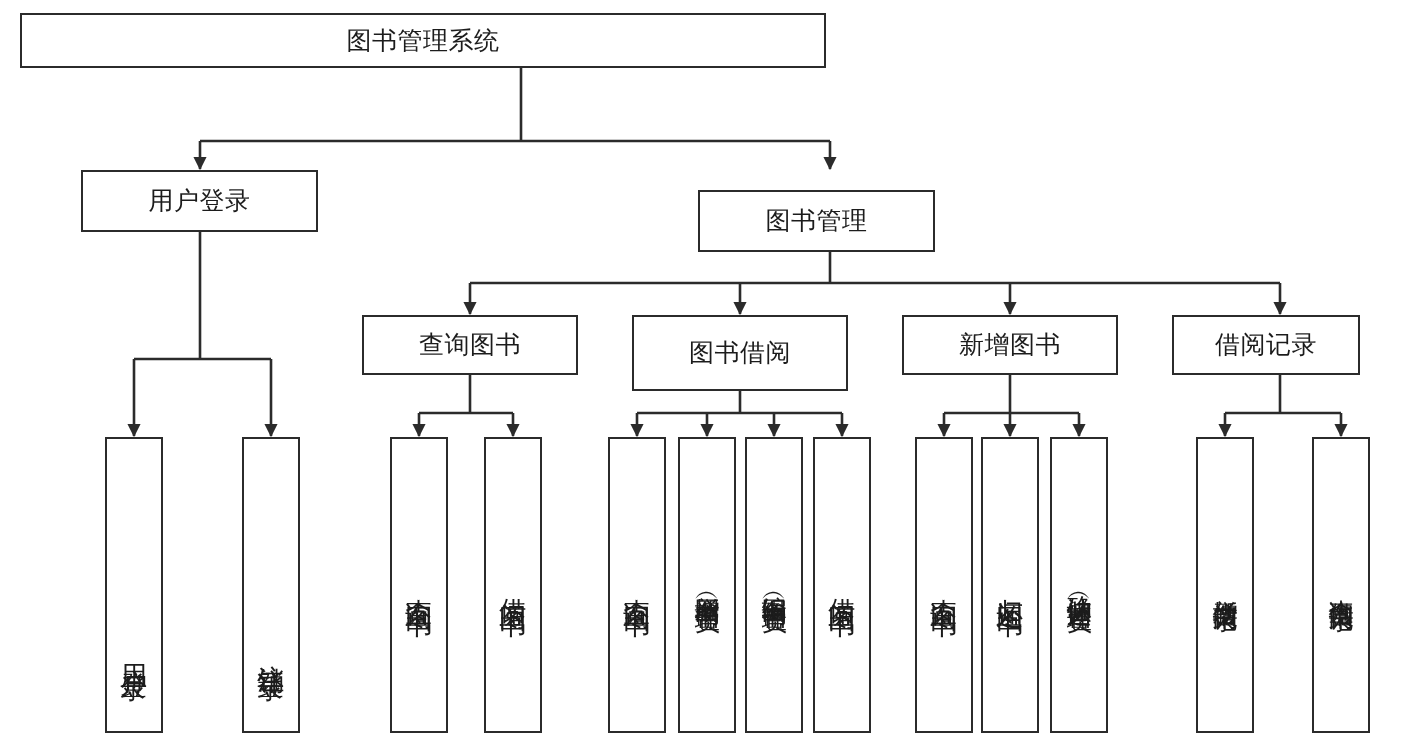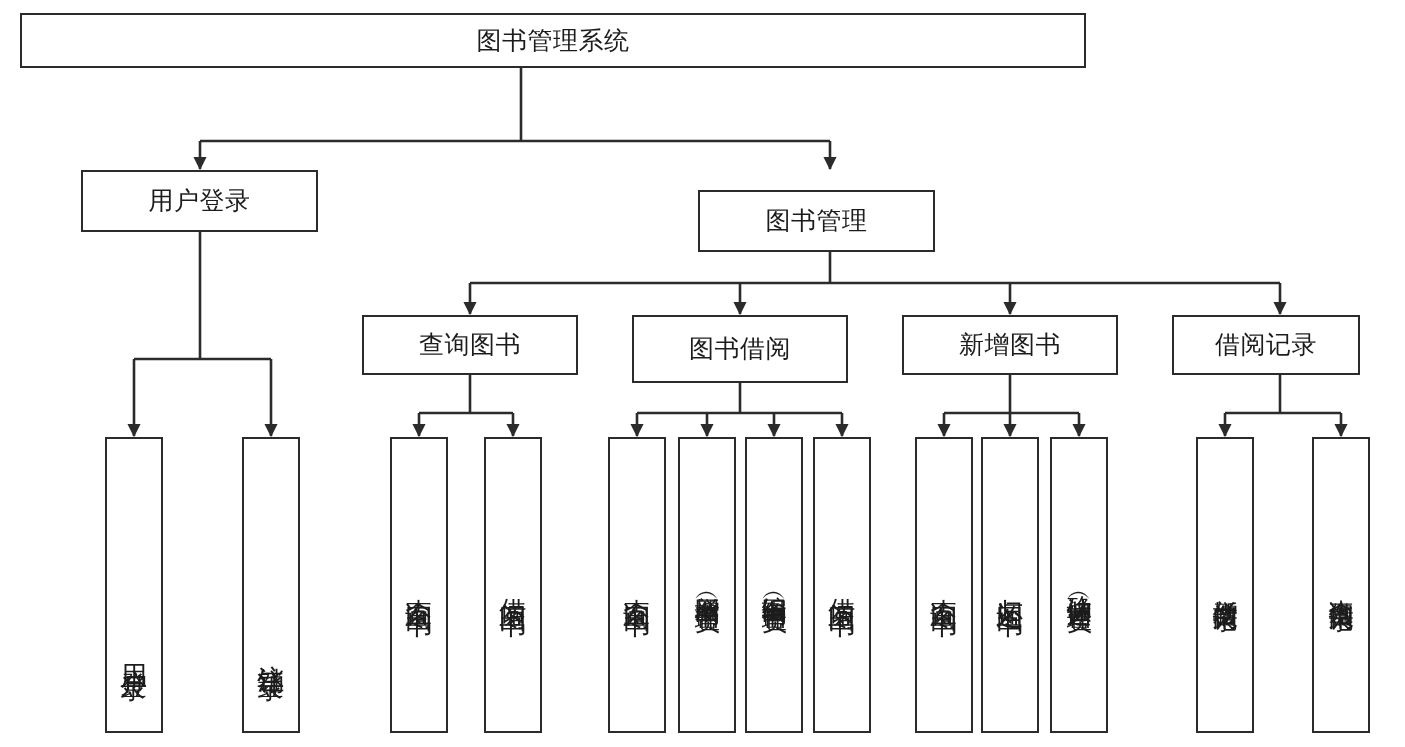--- a/index.html
+++ b/index.html
@@ -108,33 +108,33 @@
         <path d="M 1010 413 L 1010 436" marker-end="url(#arrow)"></path>
         <path d="M 1079 413 L 1079 436" marker-end="url(#arrow)"></path>
         <path d="M 1280 375 L 1280 413"></path>
         <path d="M 1225 413 L 1341 413"></path>
         <path d="M 1225 413 L 1225 436" marker-end="url(#arrow)"></path>
         <path d="M 1341 413 L 1341 436" marker-end="url(#arrow)"></path>
       </g>
   </svg>
 
   <div id="nodes">
-      <div class="node h root" id="node-root" style="left: 20px; top: 13px; width: 1066px; height: 55px;">
+      <div class="node h root" id="node-root" style="left: 20px; top: 13px; width: 806px; height: 55px;">
         <span class="lbl">图书管理系统</span>
       </div>
       <div class="node h" id="node-login" style="left: 81px; top: 170px; width: 237px; height: 62px;">
         <span class="lbl">用户登录</span>
       </div>
       <div class="node h" id="node-bookmgmt" style="left: 698px; top: 170px; width: 237px; height: 62px; margin-top: 20px;">
         <span class="lbl">图书管理</span>
       </div>
       <div class="node h" id="node-newbook" style="left: 362px; top: 315px; width: 216px; height: 60px;">
         <span class="lbl">查询图书</span>
       </div>
-      <div class="node h" id="node-borrow" style="left: 632px; top: 315px; width: 216px; height: 68px;">
+      <div class="node h" id="node-borrow" style="left: 632px; top: 315px; width: 216px; height: 76px;">
         <span class="lbl">图书借阅</span>
       </div>
       <div class="node h" id="node-current" style="left: 902px; top: 315px; width: 216px; height: 60px;">
         <span class="lbl">新增图书</span>
       </div>
       <div class="node h" id="node-records" style="left: 1172px; top: 315px; width: 188px; height: 60px;">
         <span class="lbl">借阅记录</span>
       </div>
       <div class="node v" id="node-leaf-user-login" style="left: 105px; top: 437px; width: 58px; height: 296px; align-items: flex-end; padding-bottom: 72px;">
         <span class="lbl">用户登录</span>

